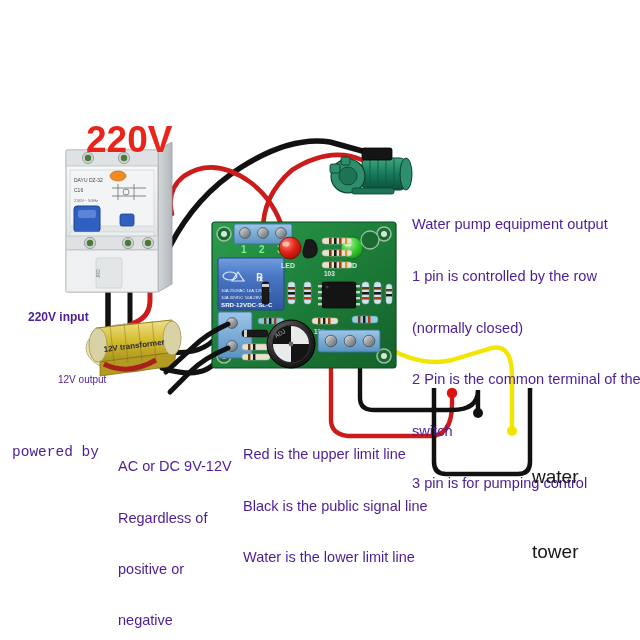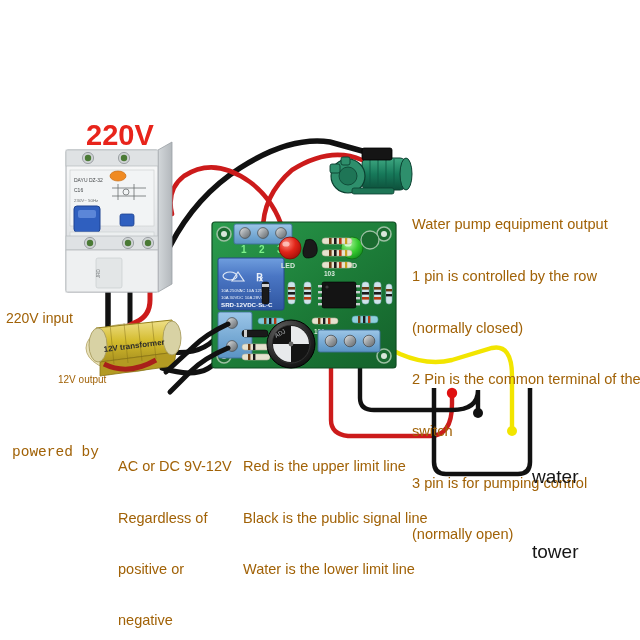--- a/index.html
+++ b/index.html
@@ -1,30 +1,30 @@
 <!DOCTYPE html>
 <html><head>
 <meta charset="utf-8">
 <style>
   html,body{margin:0;padding:0;background:#fff;}
   body{width:640px;height:640px;overflow:hidden;font-family:"Liberation Sans",sans-serif;}
   #stage{position:relative;width:640px;height:640px;background:#ffffff;}
   svg#scene{position:absolute;left:0;top:0;width:640px;height:640px;}
 
   .txt{position:absolute;white-space:pre;line-height:1.18;}
-  .red{color:#a16207;}
+  .red{color:#4c1d95;}
   .blk{color:#161616;}
 
-  #label-220v{left:86px;top:118px;font-size:29px;font-weight:700;color:#e8241b;letter-spacing:0px;}
-  #label-220v-input{left:6px;top:310px;font-size:14px;}
+  #label-220v{left:86px;top:118px;font-size:37px;font-weight:700;color:#e8241b;letter-spacing:0px;}
+  #label-220v-input{left:28px;top:310px;font-size:12px;font-weight:bold;}
   #label-12v-output{left:58px;top:374px;font-size:10px;}
   #label-powered-by{left:12px;top:444px;font-size:14.5px;font-family:Liberation Mono, monospace;}
   #block-power{left:118px;top:424px;font-size:14.5px;}
   #block-pump{left:412px;top:182px;font-size:14.6px;}
-  #block-lines{left:243px;top:424px;font-size:14.5px;}
+  #block-lines{left:243px;top:412px;font-size:14.5px;}
   #label-water-tower{left:532px;top:414px;font-size:19px;line-height:1.32;text-align:center;}
   .txt div{margin:0;padding:0;}
 </style>
 </head>
 <body>
 
 <div id="stage">
 
   <svg id="scene" viewBox="0 0 640 640">
     <defs>
@@ -429,21 +429,20 @@
     <div>negative</div>
   </div>
 
   <div class="txt red" id="block-pump">
     <div>Water pump equipment output</div>
     <div>1 pin is controlled by the row</div>
     <div>(normally closed)</div>
     <div>2 Pin is the common terminal of the</div>
     <div>switch</div>
     <div>3 pin is for pumping control</div>
-    <div>(normally open)</div>
   </div>
 
   <div class="txt red" id="block-lines">
     <div>Red is the upper limit line</div>
     <div>Black is the public signal line</div>
     <div>Water is the lower limit line</div>
   </div>
 
   <div class="txt blk" id="label-water-tower">
     <div>water</div>

